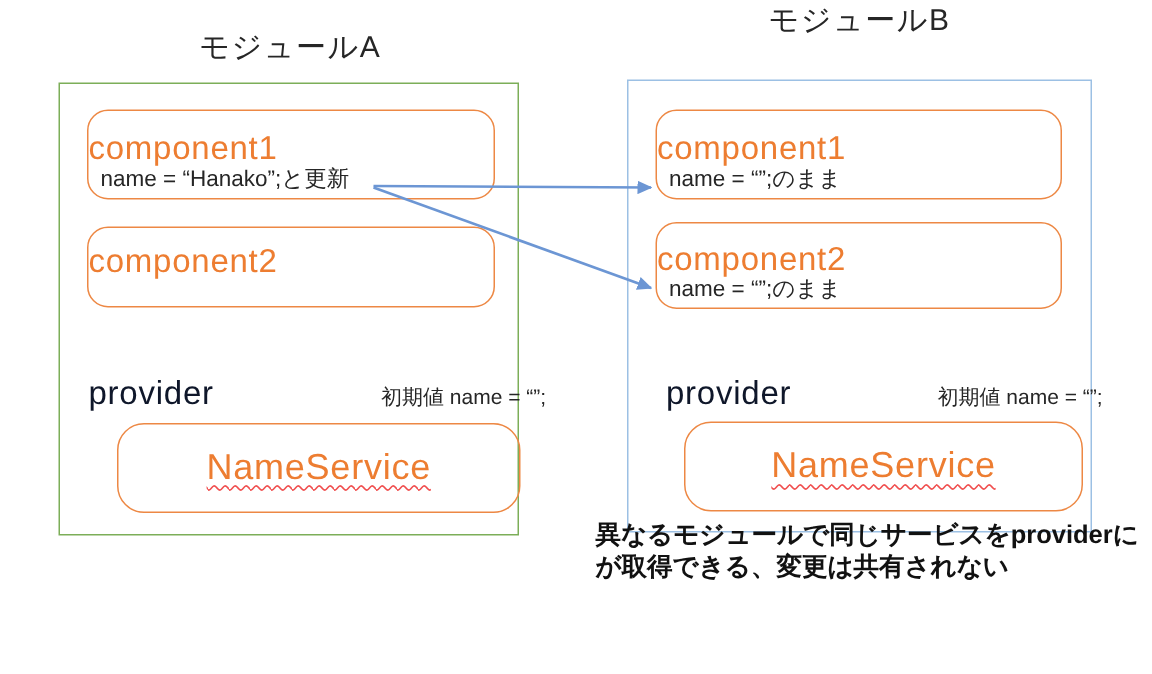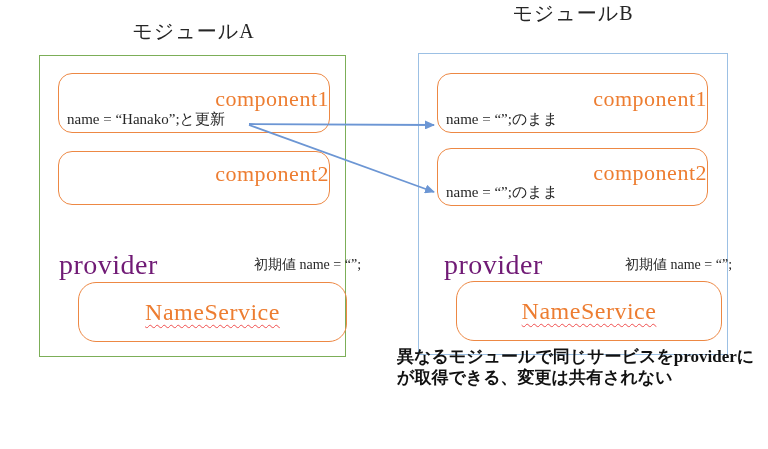--- a/index.html
+++ b/index.html
@@ -1,38 +1,38 @@
 <!DOCTYPE html>
 <html><head>
 <meta charset="utf-8">
 <style>
   html,body{margin:0;padding:0;background:#fff;}
   .canvas{
     position:relative;width:768px;height:435px;background:#ffffff;
-    font-family:Liberation Serif, serif;overflow:hidden;
+    font-family:Liberation Sans, sans-serif;overflow:hidden;
   }
   .abs{position:absolute;}
   .module-title{
     font-size:20px;color:#262626;text-align:center;letter-spacing:1px;
   }
   .frame{border:1.5px solid;box-sizing:border-box;background:transparent;}
   .frame.green{border-color:#7cae58;}
   .frame.blue{border-color:#9cc0e4;}
   .comp{
     border:1.5px solid #ed8844;border-radius:14px;box-sizing:border-box;
-    display:flex;align-items:center;justify-content:flex-end;background:#fff0;
+    display:flex;align-items:center;justify-content:flex-start;background:#fff0;
   }
   .comp-name{
     color:#ed7d31;font-size:22px;letter-spacing:0.5px;margin-top:-8px;
   }
   .comp-note{
     position:absolute;left:8px;bottom:3px;font-size:15px;color:#262626;white-space:nowrap;
   }
   .provider-label{
-    font-size:28px;color:#701a75;letter-spacing:0.5px;
+    font-size:22px;color:#0f172a;letter-spacing:0.5px;
   }
   .init-label{
     font-size:14px;color:#262626;white-space:nowrap;margin-left:48px;
   }
   .service{
     border:1.5px solid #ed8844;border-radius:18px;box-sizing:border-box;
     display:flex;align-items:center;justify-content:center;margin-left:20px;
   }
   .service-name{
     color:#ed7d31;font-size:24px;letter-spacing:0.5px;

